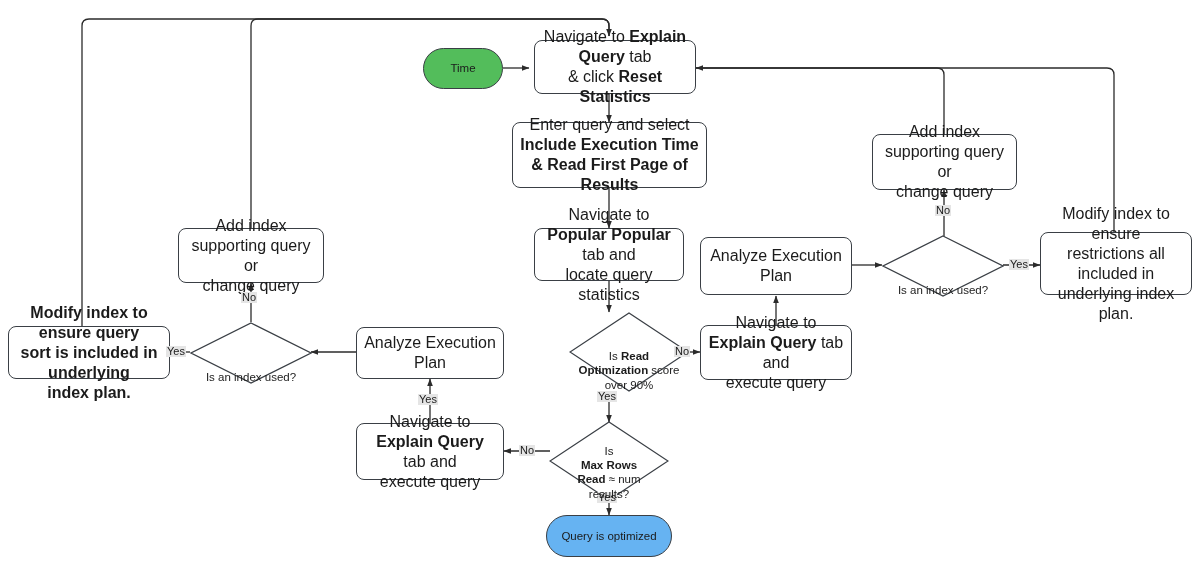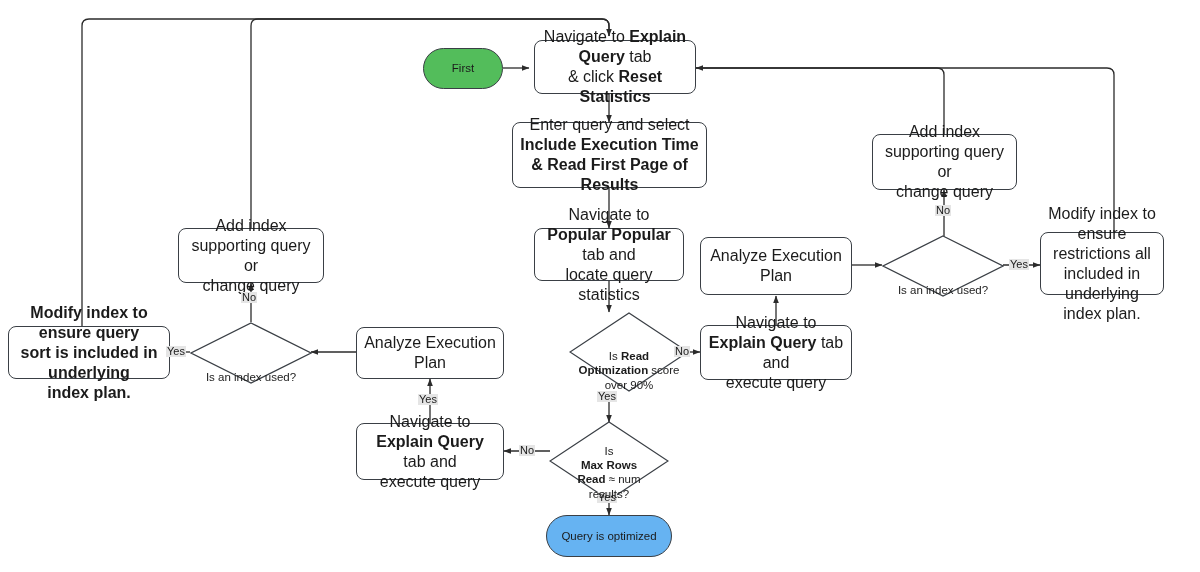--- a/index.html
+++ b/index.html
@@ -71,21 +71,21 @@
 
       <path d="M944,236 L944,190" marker-end="url(#ah)"></path>
 
       <path d="M944,134 L944,75 Q944,68 937,68 L696,68" marker-end="url(#ah)"></path>
 
       <path d="M1114,232 L1114,75 Q1114,68 1107,68 L696,68"></path>
     </g>
   </svg>
 
   <div class="node term begin" style="left:423px;top:48px;width:80px;height:41px;">
-    <span>First</span>
+    <span>Time</span>
   </div>
 
   <div class="node term end" style="left:546px;top:515px;width:126px;height:42px;">
     <span>Query is optimized</span>
   </div>
 
   <div class="node proc" style="left:534px;top:40px;width:162px;height:54px;">
     <span>Navigate to <b>Explain Query</b> tab<br>&amp; click <b>Reset Statistics</b></span>
   </div>
 
@@ -118,21 +118,21 @@
   </div>
 
   <div class="node proc" style="left:700px;top:237px;width:152px;height:58px;">
     <span>Analyze Execution Plan</span>
   </div>
 
   <div class="node proc" style="left:872px;top:134px;width:145px;height:56px;">
     <span>Add index supporting query or<br>change query</span>
   </div>
 
-  <div class="node proc" style="left:1040px;top:232px;width:124px;height:63px;">
+  <div class="node proc" style="left:1040px;top:232px;width:152px;height:63px;">
     <span>Modify index to ensure<br>restrictions all included in<br>underlying index plan.</span>
   </div>
 
   <div class="node dec" style="left:569px;top:312px;width:120px;height:80px;">
     <svg class="dshape" viewBox="0 0 120 80" preserveAspectRatio="none">
       <polygon points="60,1 119,40 60,79 1,40" fill="#ffffff" stroke="#3a3f45" stroke-width="1.3"></polygon>
     </svg>
     <span class="dtext">Is <b>Read<br>Optimization</b> score<br>over 90%</span>
   </div>
 

